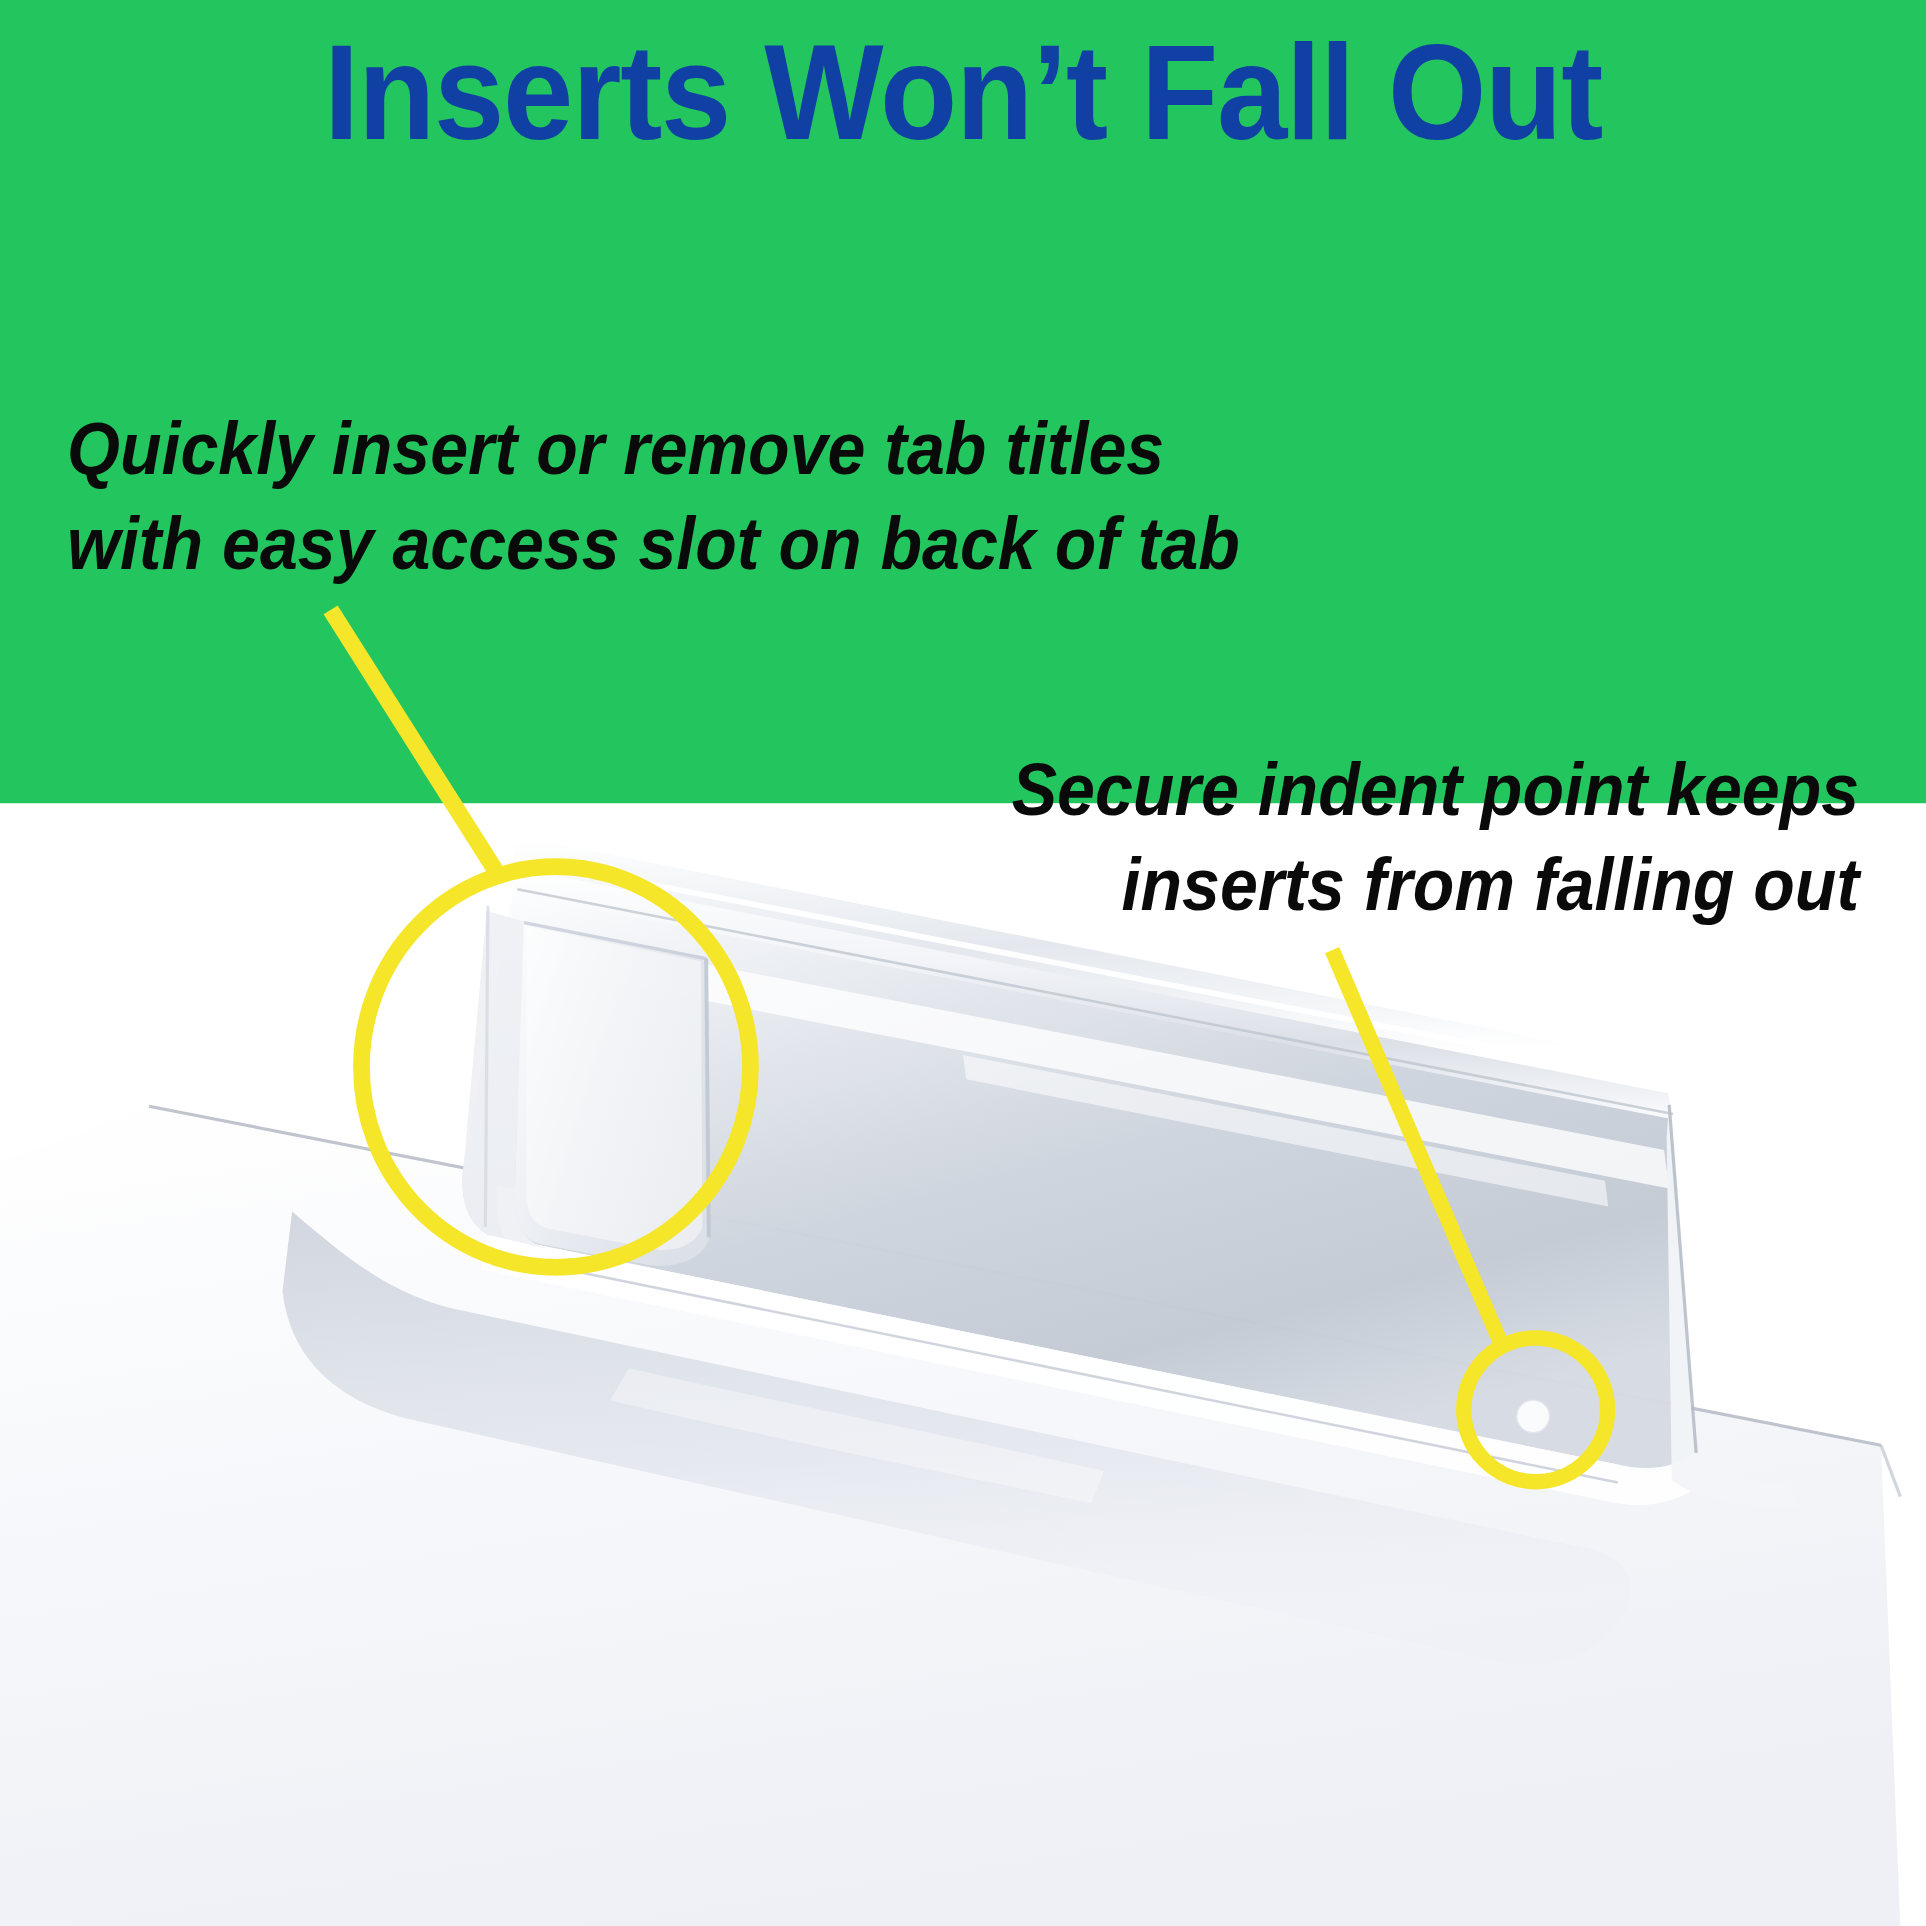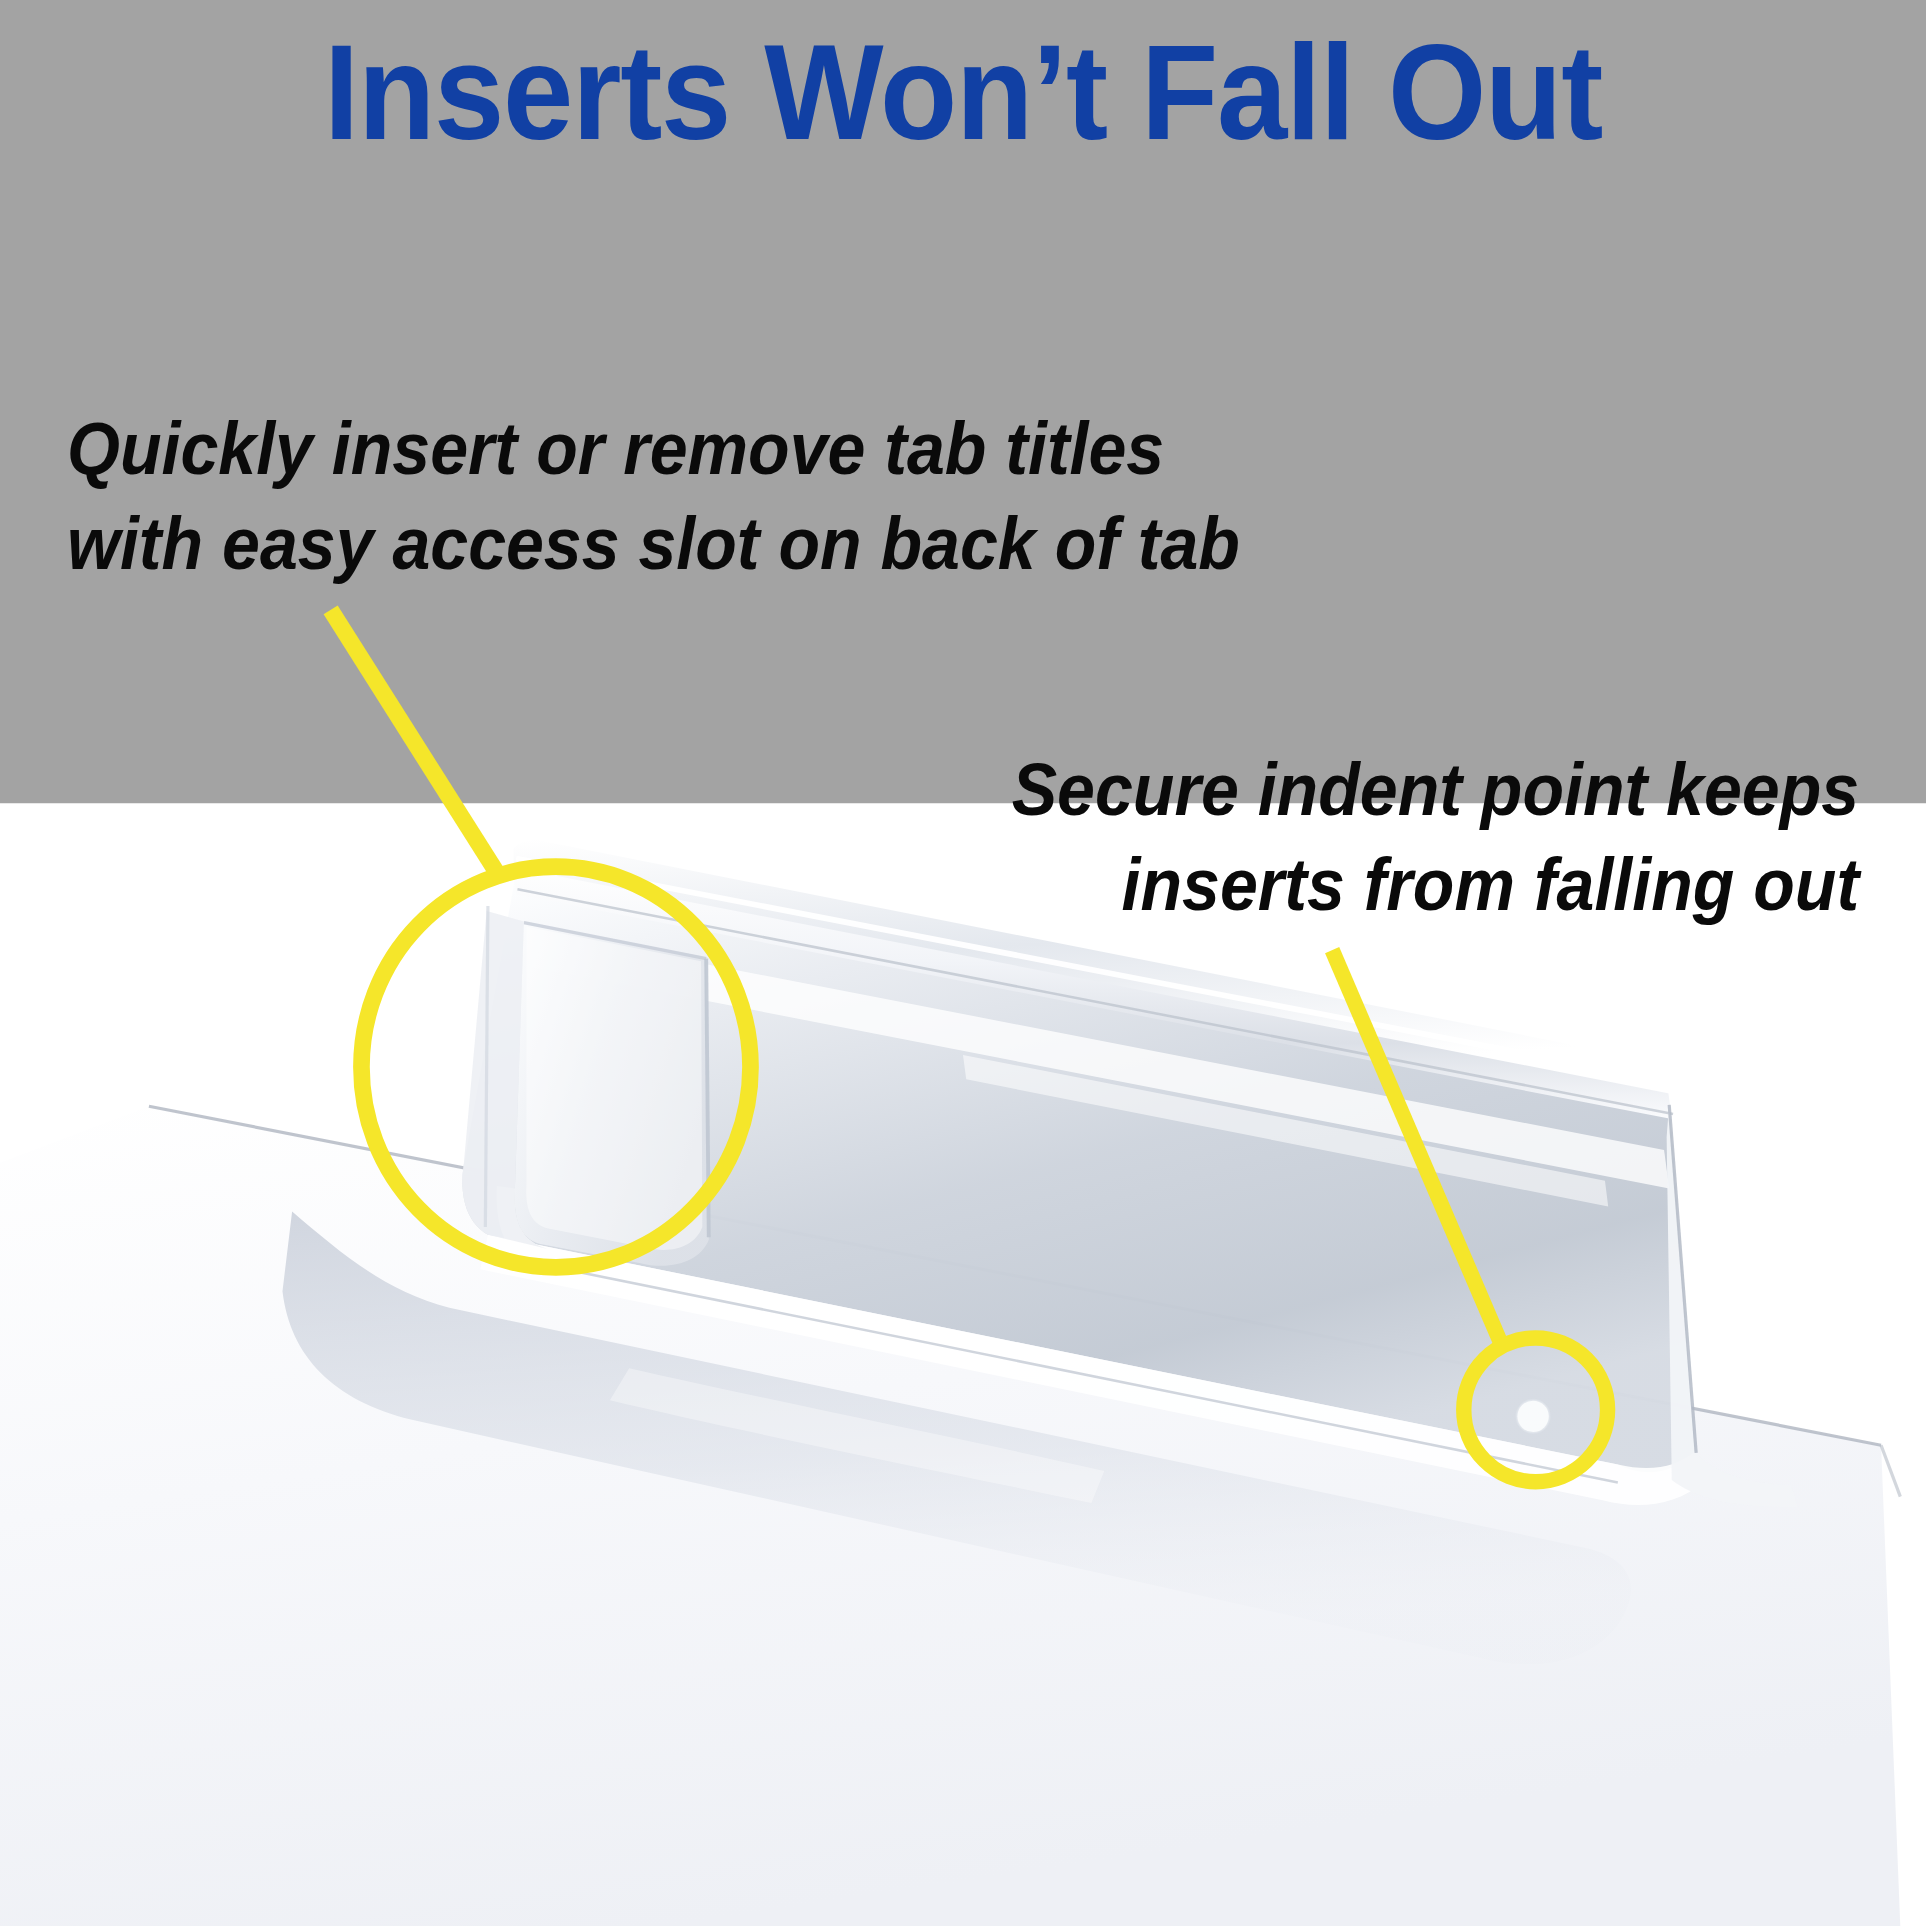--- a/index.html
+++ b/index.html
@@ -1,19 +1,19 @@
 <!DOCTYPE html>
 <html style="font-size:10.3px"><head>
 <meta charset="utf-8">
 <style>
   html,body{margin:0;padding:0;background:#ffffff;}
   #page{
     position:relative;
     width:1926px;height:1926px;
-    background:#a3a3a3;
+    background:#22c55e;
     overflow:hidden;
     font-family:"Liberation Sans", sans-serif;
   }
 
   
   #title{
     position:absolute;
     left:0;top:22px;
     width:1926px;
     text-align:center;

